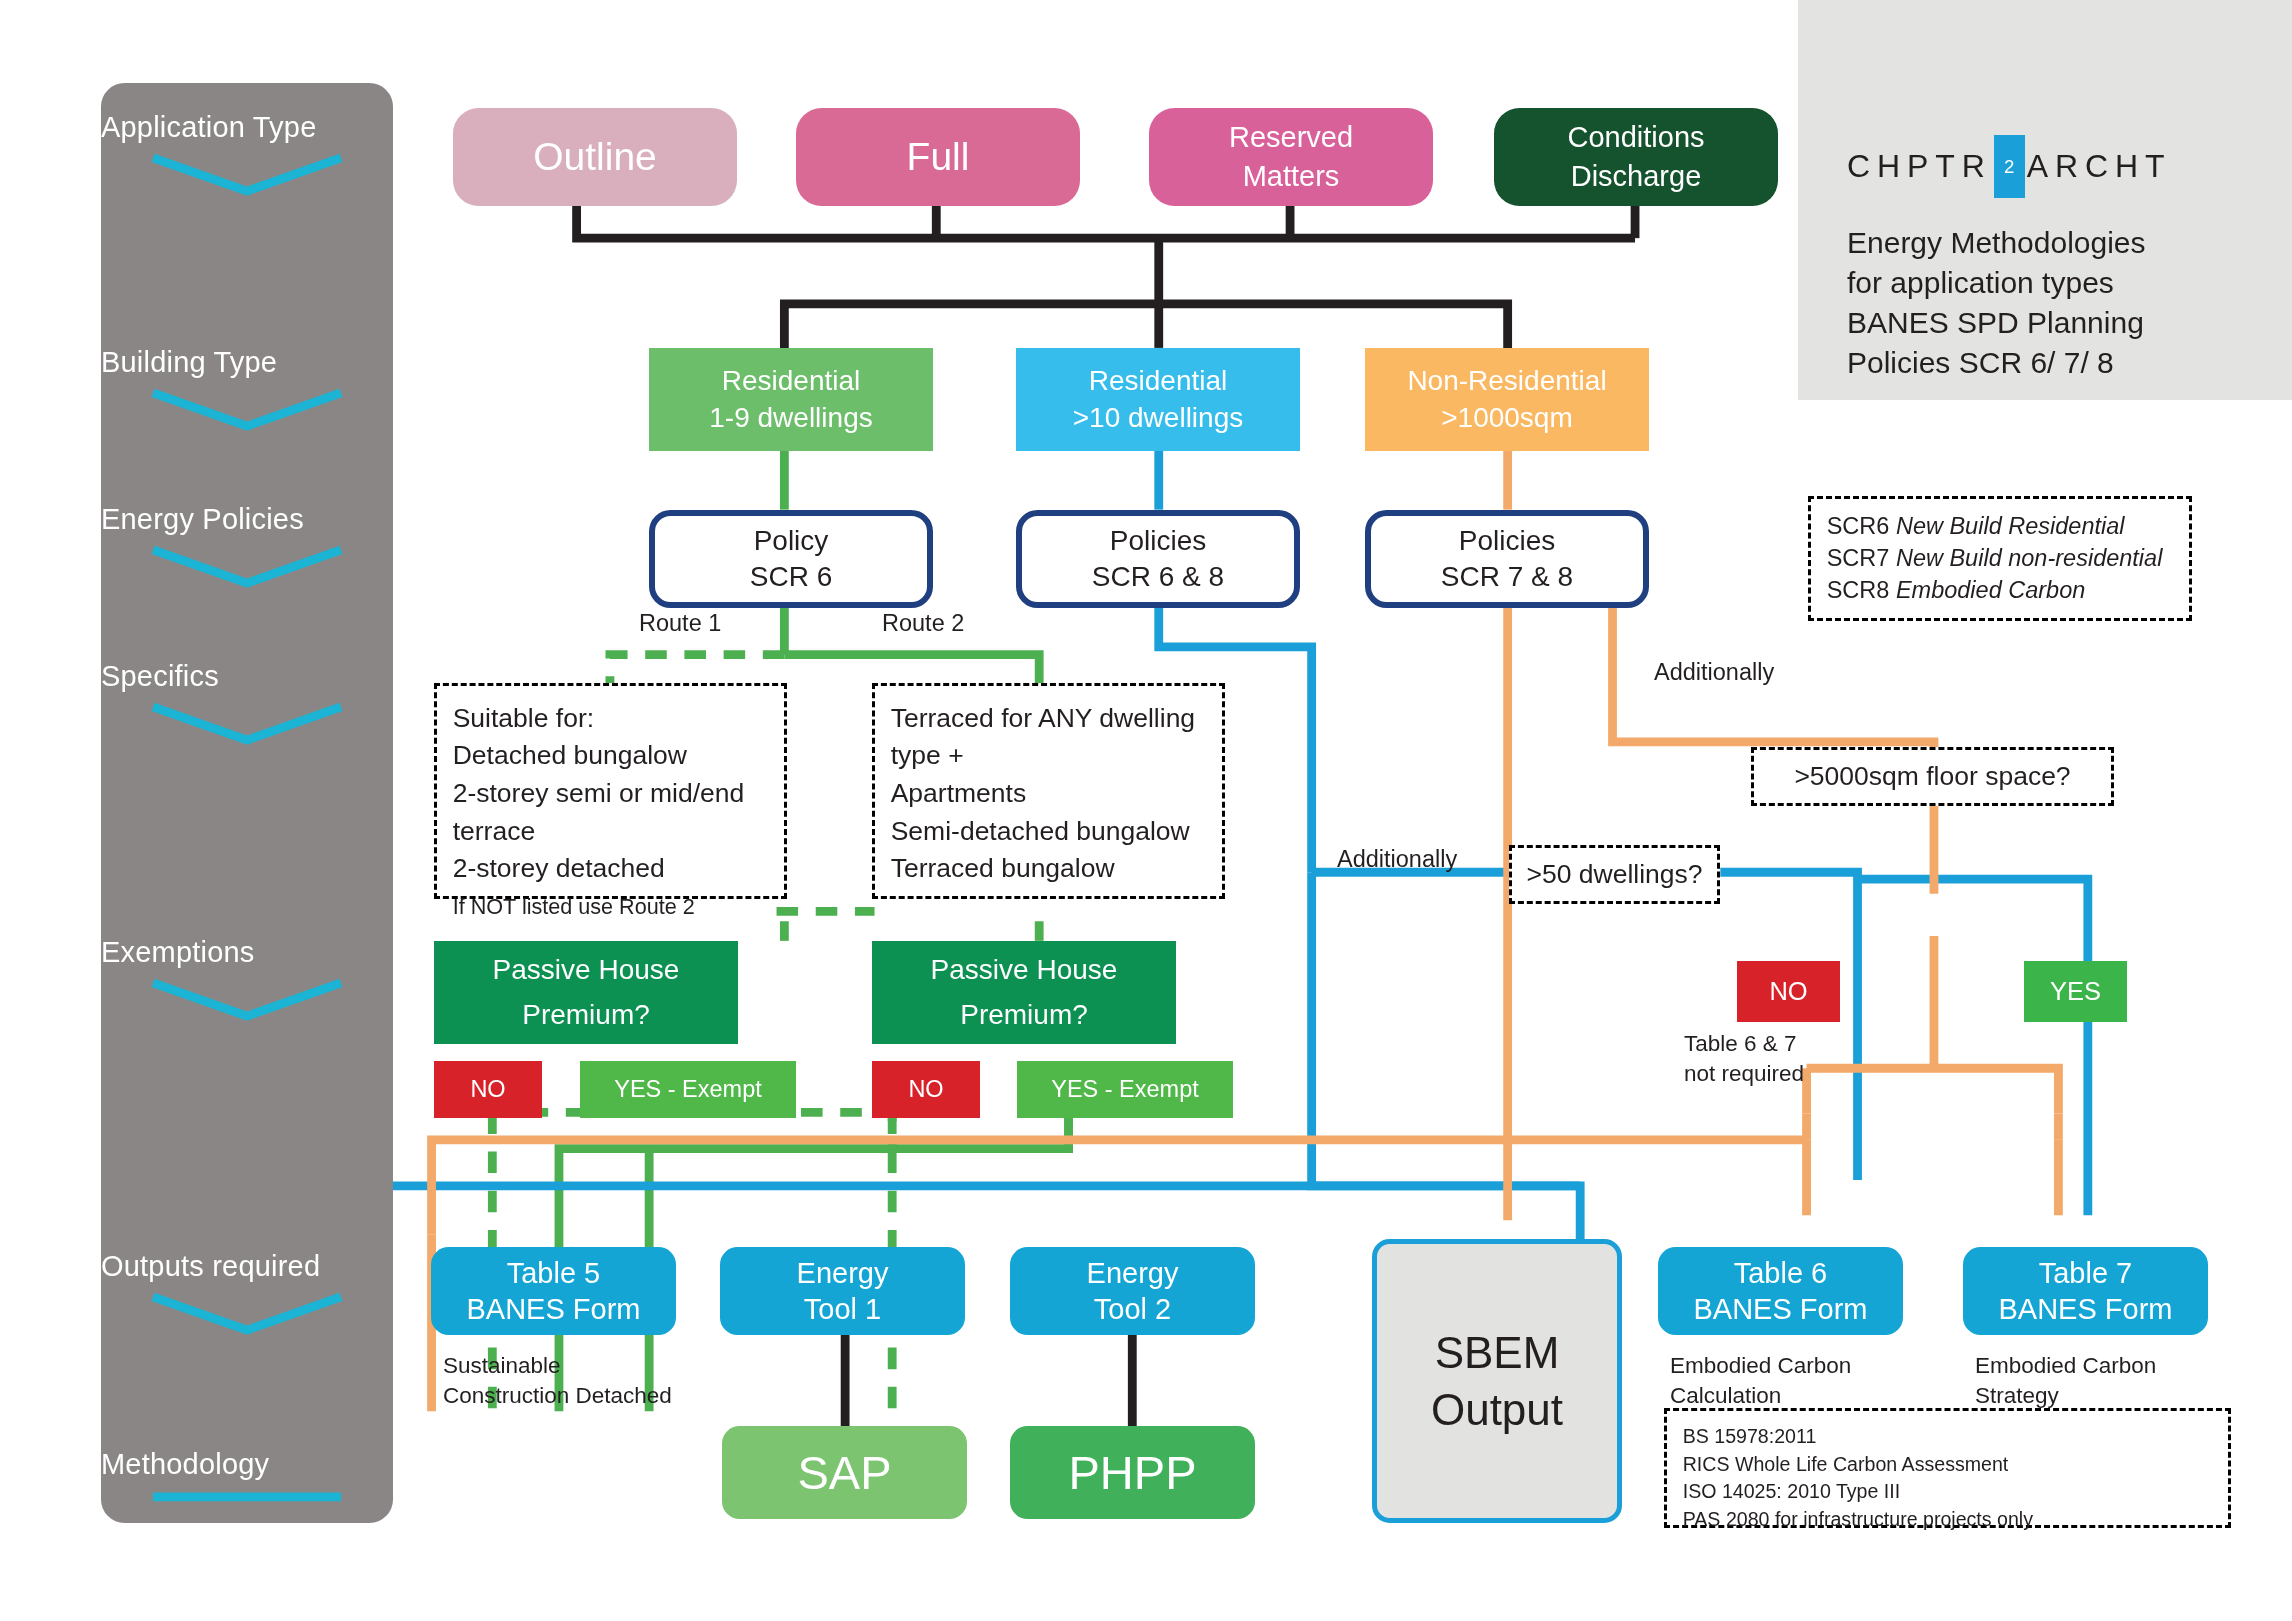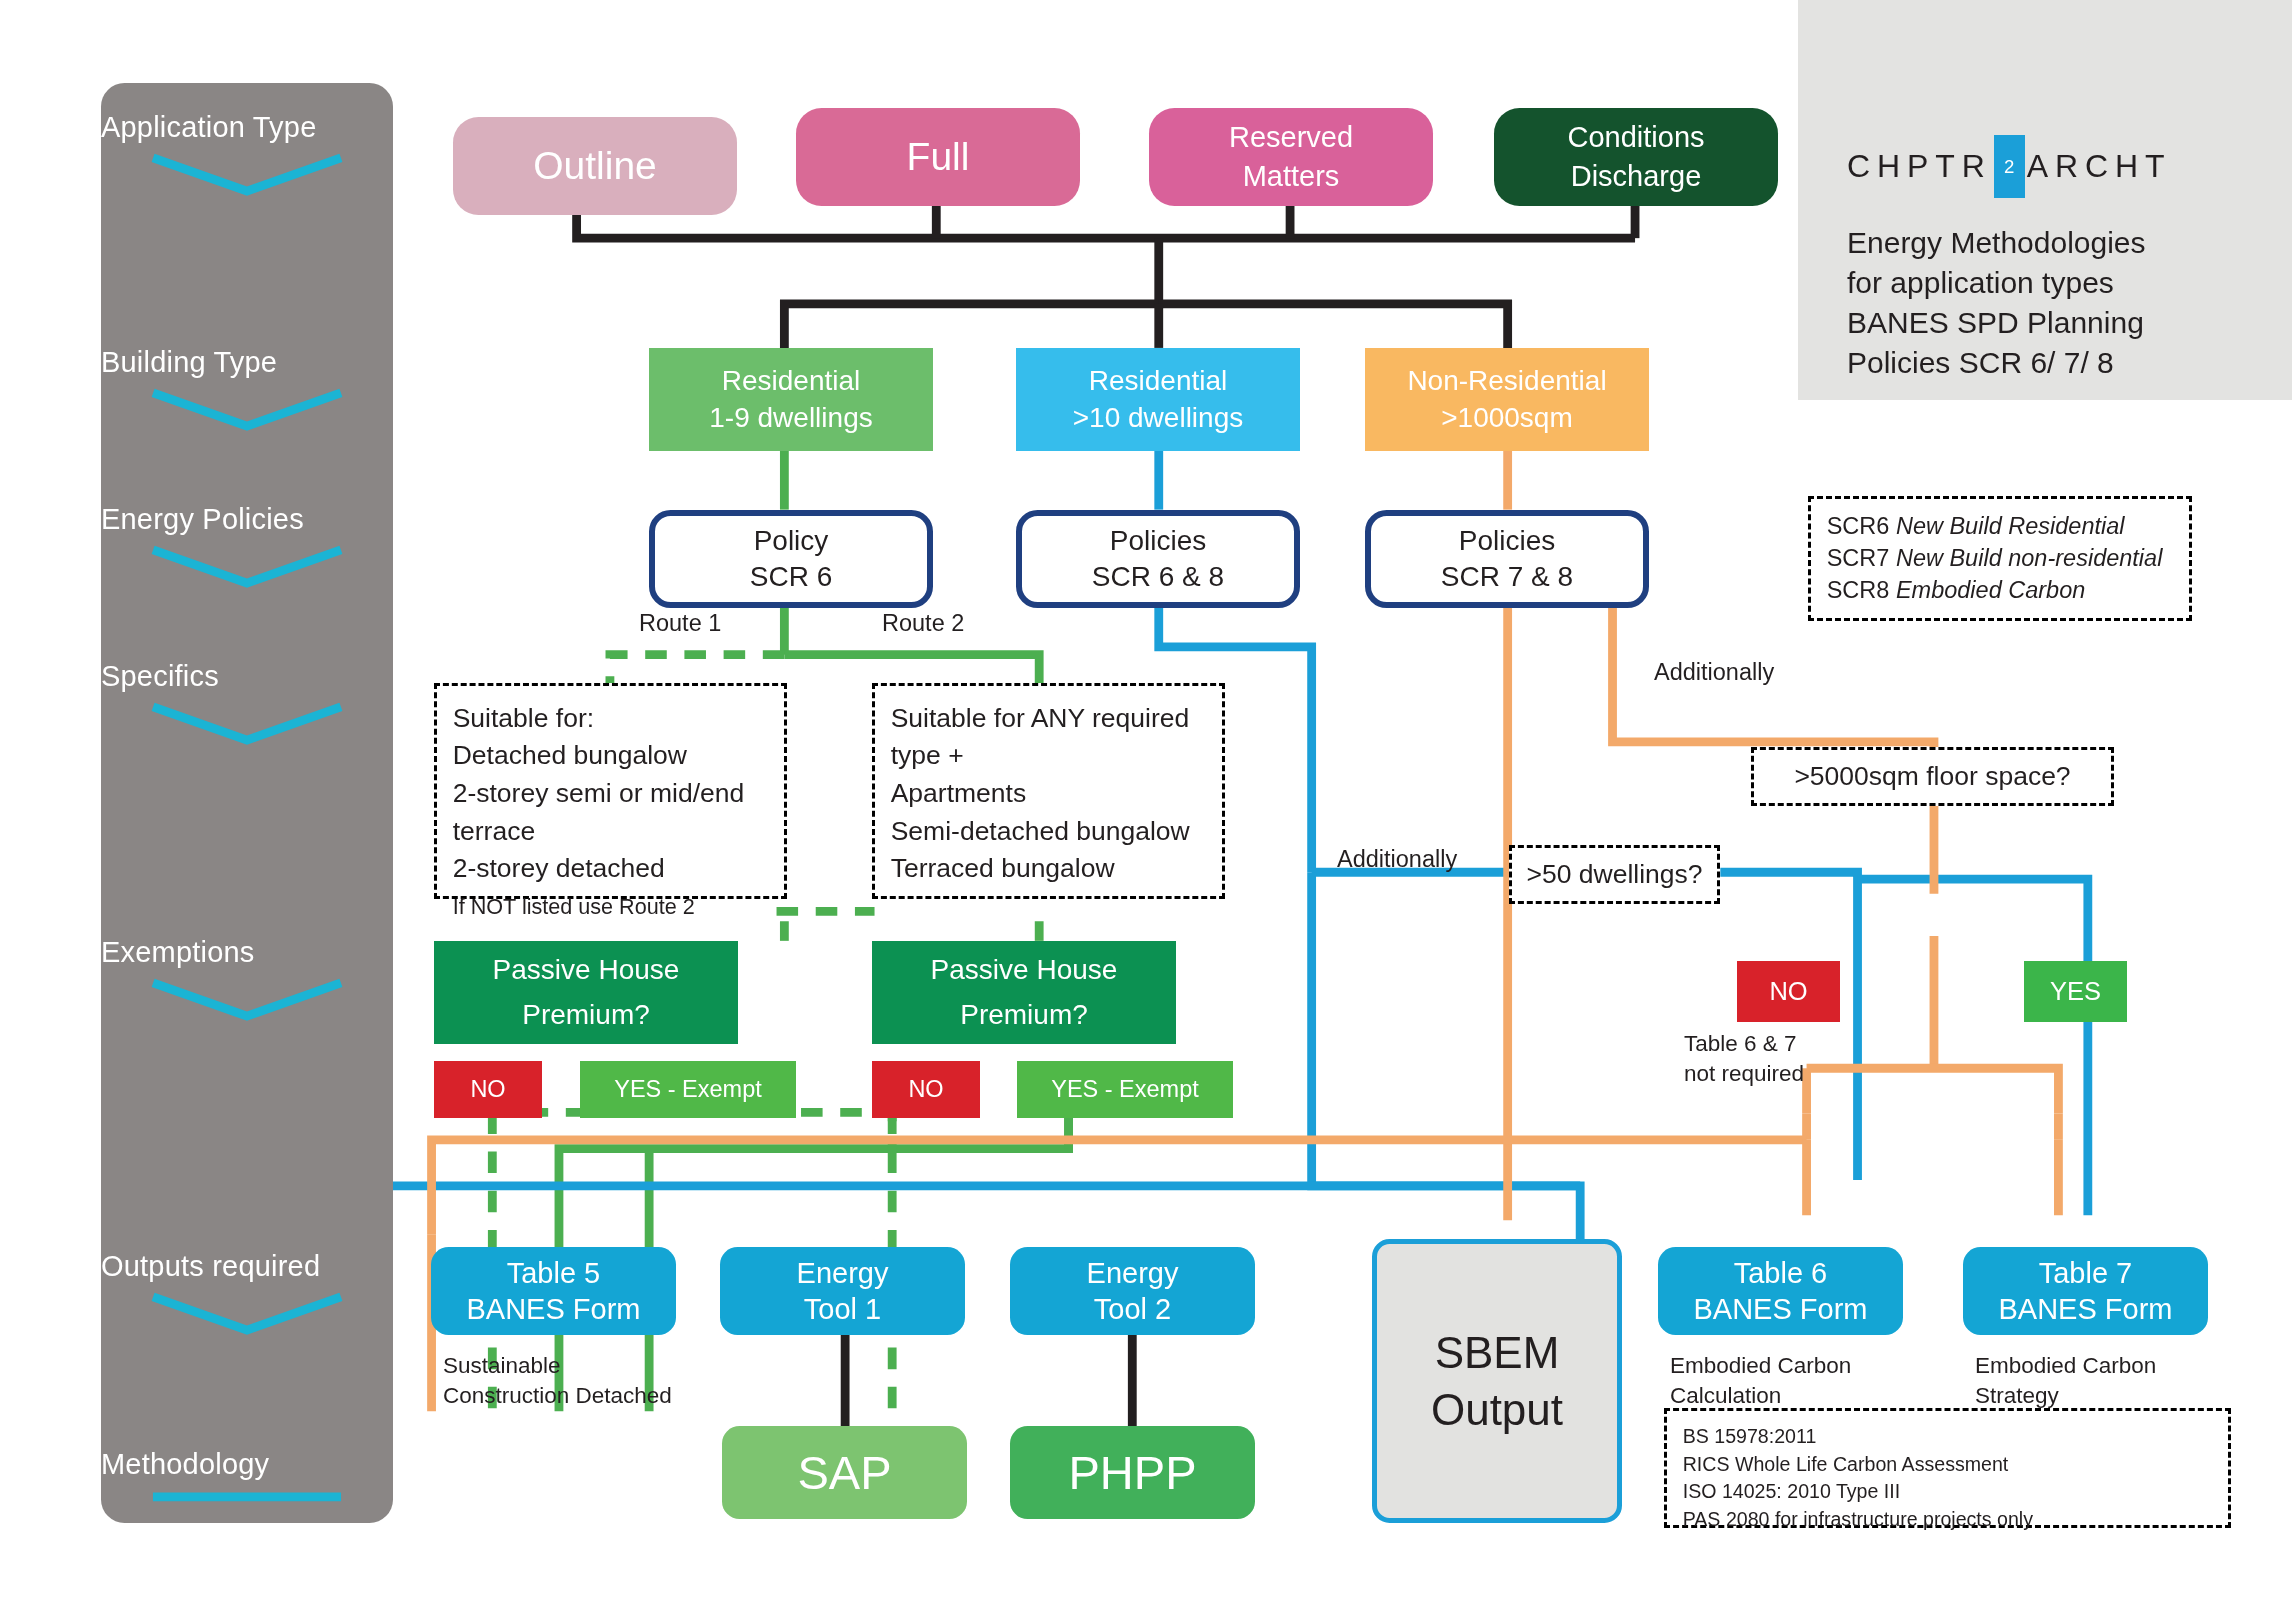--- a/index.html
+++ b/index.html
@@ -163,21 +163,21 @@
   <div class="side-label" style="left:101px;top:1250px">Outputs required</div>
   <svg class="chev" style="left:149px;top:1291px" viewBox="0 0 200 46">
     <path d="M4 6 L100 40 L196 6" stroke="#1bb4d4" stroke-width="9" fill="none"></path>
   </svg>
 
   <div class="side-label" style="left:101px;top:1448px">Methodology</div>
   <svg class="chev" style="left:149px;top:1489px;height:19.6px" viewBox="0 0 200 20">
     <path d="M4 8 L196 8" stroke="#1bb4d4" stroke-width="9" fill="none"></path>
   </svg>
 
-  <div class="node pill" style="left:453px;top:117px;width:284px;height:98px;background:#d9afbd">Outline</div>
+  <div class="node pill" style="left:453px;top:108px;width:284px;height:98px;background:#d9afbd">Outline</div>
 
   <div class="node pill" style="left:796px;top:108px;width:284px;height:98px;background:#d96a96">Full</div>
 
   <div class="node pill two" style="left:1149px;top:108px;width:284px;height:98px;background:#d9619a;flex-direction:column">
     <span>Reserved</span>
     <span>Matters</span>
   </div>
 
   <div class="node pill two" style="left:1494px;top:108px;width:284px;height:98px;background:#14532d;flex-direction:column">
     <span>Conditions</span>
@@ -220,21 +220,21 @@
   <div class="dashed" style="position:absolute;left:434px;top:683px;width:353px;height:216px;box-sizing:border-box">
     <div>Suitable for:</div>
     <div>Detached bungalow</div>
     <div>2-storey semi or mid/end</div>
     <div>terrace</div>
     <div>2-storey detached</div>
     <div style="font-size:21.6px;margin-top:3.9px">If NOT listed use Route 2</div>
   </div>
 
   <div class="dashed" style="position:absolute;left:872px;top:683px;width:353px;height:216px;box-sizing:border-box">
-    <div>Suitable for ANY required</div>
+    <div>Terraced for ANY dwelling</div>
     <div>type +</div>
     <div>Apartments</div>
     <div>Semi-detached bungalow</div>
     <div>Terraced bungalow</div>
   </div>
 
   <div class="node phouse" style="left:434px;top:941px;width:304px;height:103px;flex-direction:column">
     <span>Passive House</span>
     <span>Premium?</span>
   </div>

